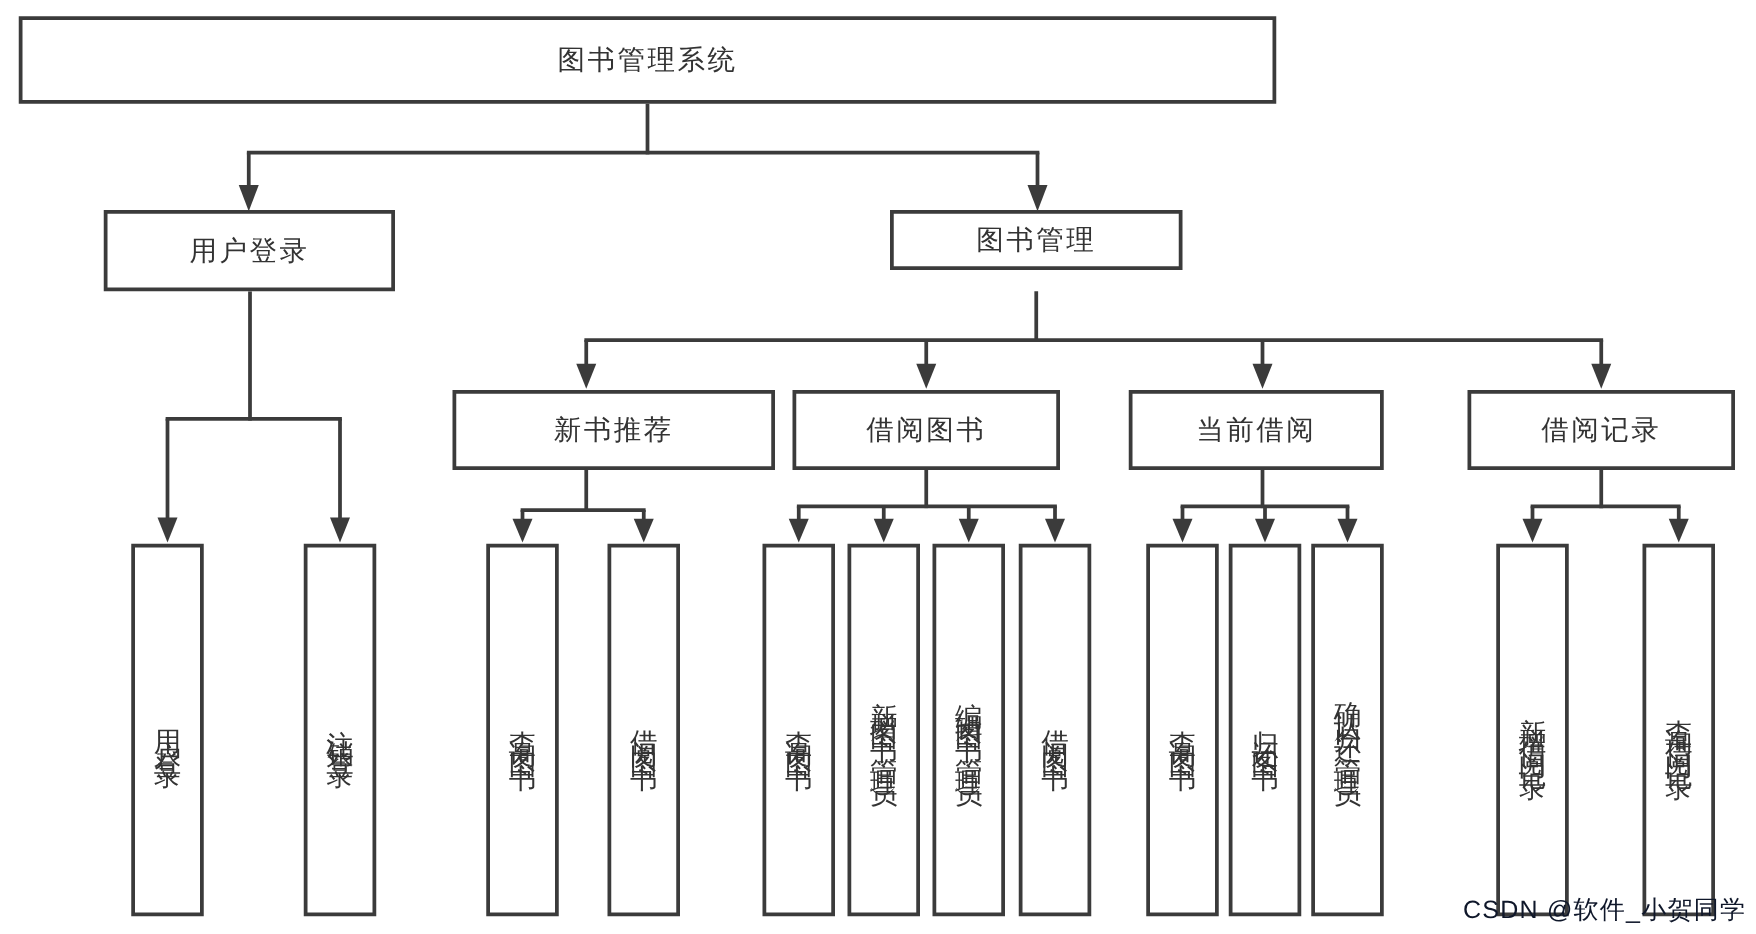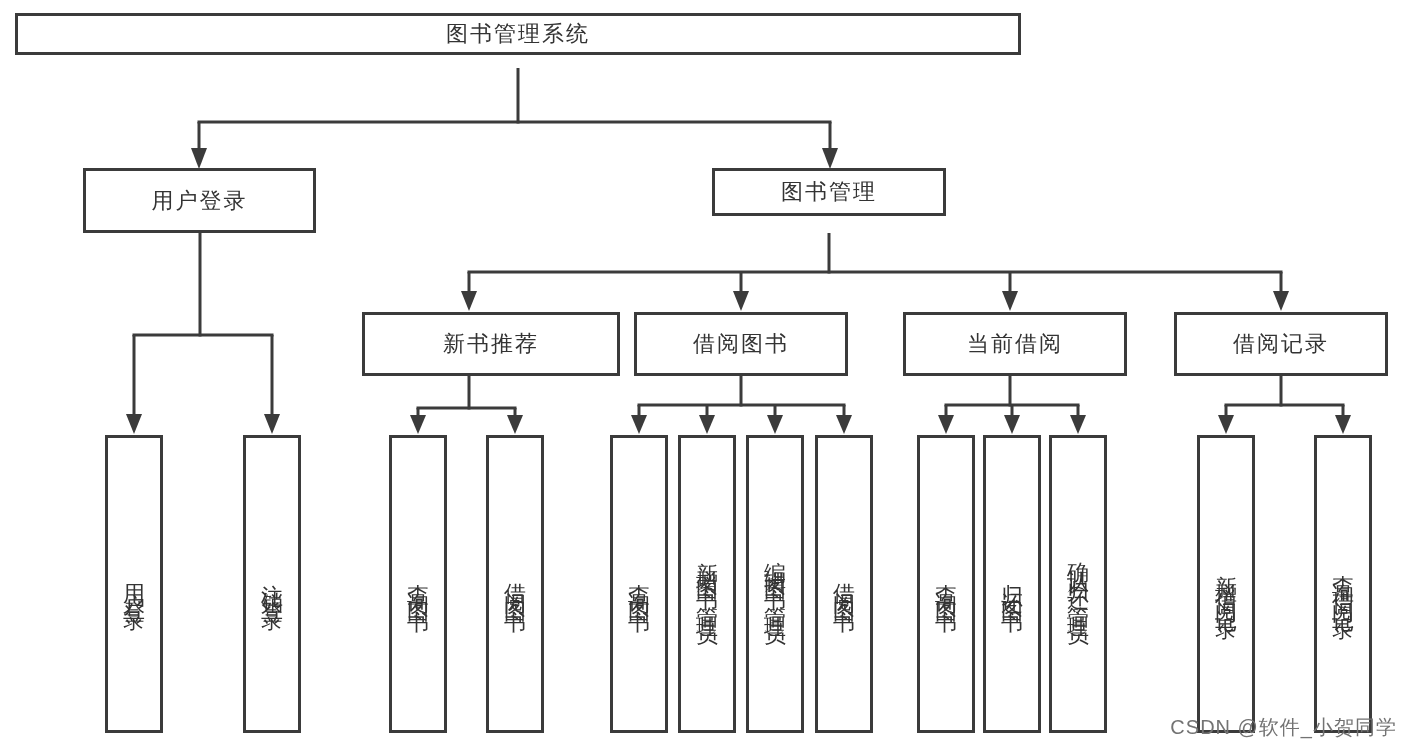--- a/index.html
+++ b/index.html
@@ -35,21 +35,21 @@
     writing-mode: vertical-rl;
     font-size: 22px;
     letter-spacing: 9px;
     line-height: 1;
   }
   .watermark {
     position: absolute;
     right: 8px;
     bottom: 6px;
     font-size: 20px;
-    color: #737373;
+    color: #0f172a;
     letter-spacing: 1px;
     white-space: nowrap;
   }
 </style>
 </head>
 <body>
 
 <div class="canvas">
 
   <svg class="connectors" viewBox="0 0 1405 747" xmlns="http://www.w3.org/2000/svg" fill="none" stroke="#3b3b3b" stroke-width="3">
@@ -121,38 +121,38 @@
     <g>
       <line x1="1281" y1="376" x2="1281" y2="406.5"></line>
       <line x1="1224.5" y1="405" x2="1344.5" y2="405"></line>
       <line x1="1226" y1="405" x2="1226" y2="417"></line>
       <polygon points="1218,415 1234,415 1226,434" fill="#3b3b3b" stroke="none"></polygon>
       <line x1="1343" y1="405" x2="1343" y2="417"></line>
       <polygon points="1335,415 1351,415 1343,434" fill="#3b3b3b" stroke="none"></polygon>
     </g>
   </svg>
 
-  <div class="box h" style="left:15px;top:13px;width:1006px;height:42px">
+  <div class="box h" style="left:15px;top:13px;width:1006px;height:70px">
     <span>图书管理系统</span>
   </div>
 
   <div class="box h" style="left:83px;top:168px;width:233px;height:65px">
     <span>用户登录</span>
   </div>
   <div class="box h" style="left:712px;top:168px;width:234px;height:48px">
     <span>图书管理</span>
   </div>
 
   <div class="box h" style="left:362px;top:312px;width:258px;height:64px">
     <span>新书推荐</span>
   </div>
   <div class="box h" style="left:634px;top:312px;width:214px;height:64px">
     <span>借阅图书</span>
   </div>
-  <div class="box h" style="left:903px;top:312px;width:224px;height:64px">
+  <div class="box h" style="left:903px;top:312px;width:204px;height:64px">
     <span>当前借阅</span>
   </div>
   <div class="box h" style="left:1174px;top:312px;width:214px;height:64px">
     <span>借阅记录</span>
   </div>
 
   <div class="box v" style="left:105px;top:435px;width:58px;height:298px">
     <span>用户登录</span>
   </div>
   <div class="box v" style="left:243px;top:435px;width:58px;height:298px">

